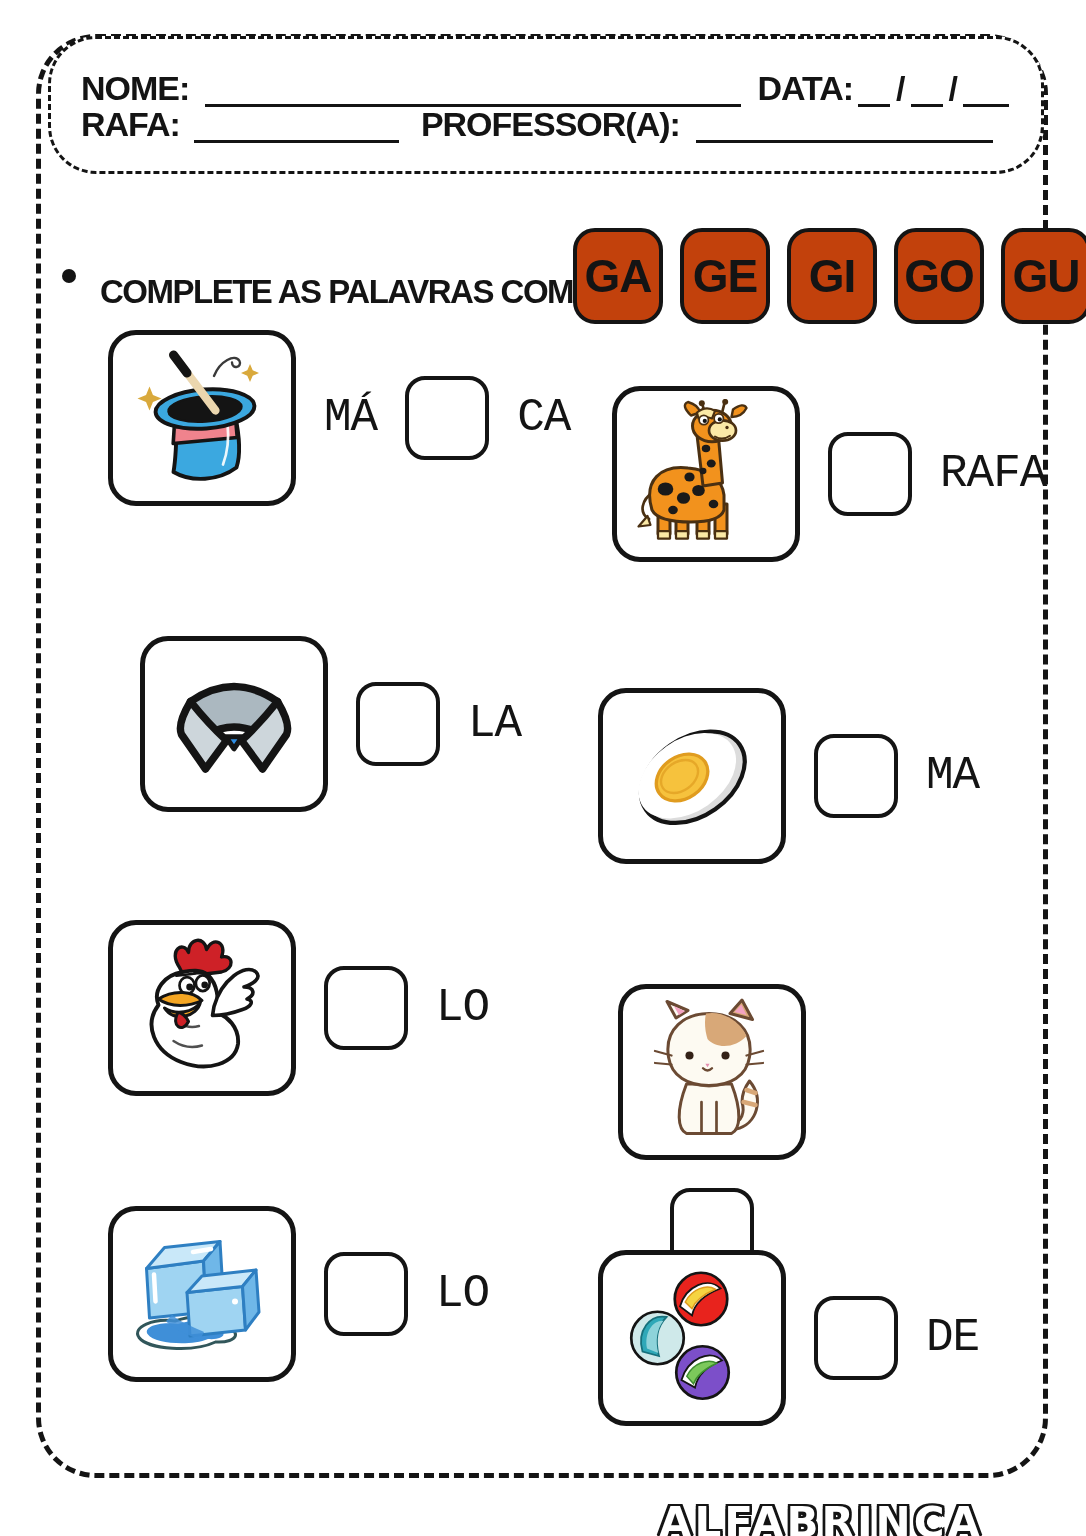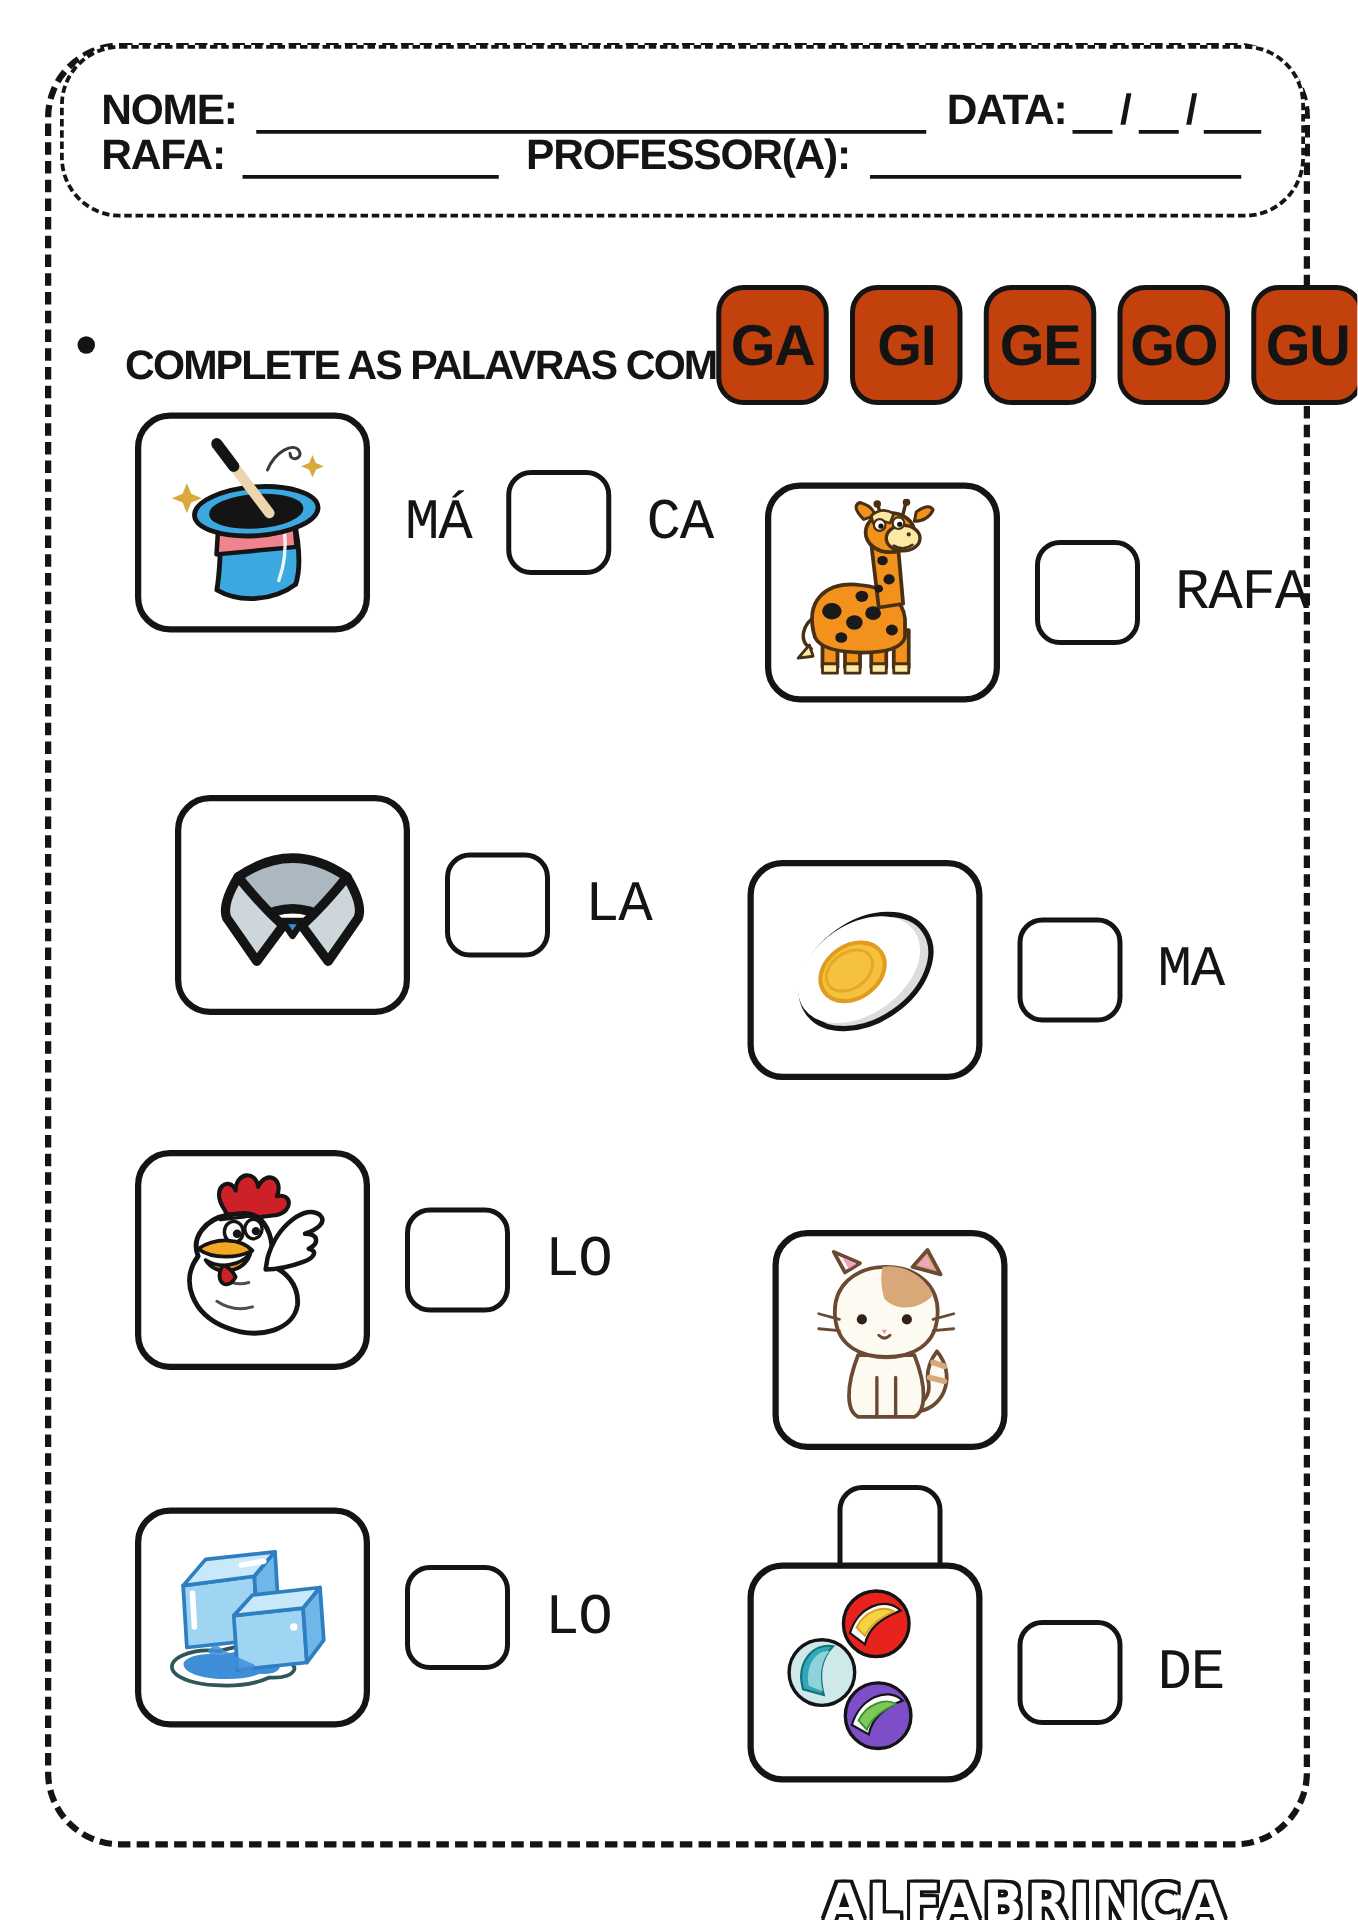--- a/index.html
+++ b/index.html
@@ -79,22 +79,22 @@
       <span>PROFESSOR(A):</span>
       <span class="blank grow"></span>
     </div>
   </div>
 
   <div class="instruction">
     <span class="bullet"></span>
     <span class="instr-text">COMPLETE AS PALAVRAS COM</span>
     <div class="syllable-row">
       <div class="syll-box">GA</div>
+      <div class="syll-box">GE</div>
       <div class="syll-box">GI</div>
-      <div class="syll-box">GE</div>
       <div class="syll-box">GO</div>
       <div class="syll-box">GU</div>
     </div>
   </div>
 
   <div class="exercise" style="left:108px; top:330px;">
     <div class="img-box">
       <svg class="art" viewBox="0 0 100 100">
         <g stroke="#141414" stroke-linejoin="round" stroke-linecap="round">
           <path d="M33,52 L72,48 C75,62 76,74 73,83 C61,92 43,93 31,86 C33,74 33,63 33,52 Z" fill="var(--hat_blue,#3BA8E0)" stroke-width="2.6"></path>

